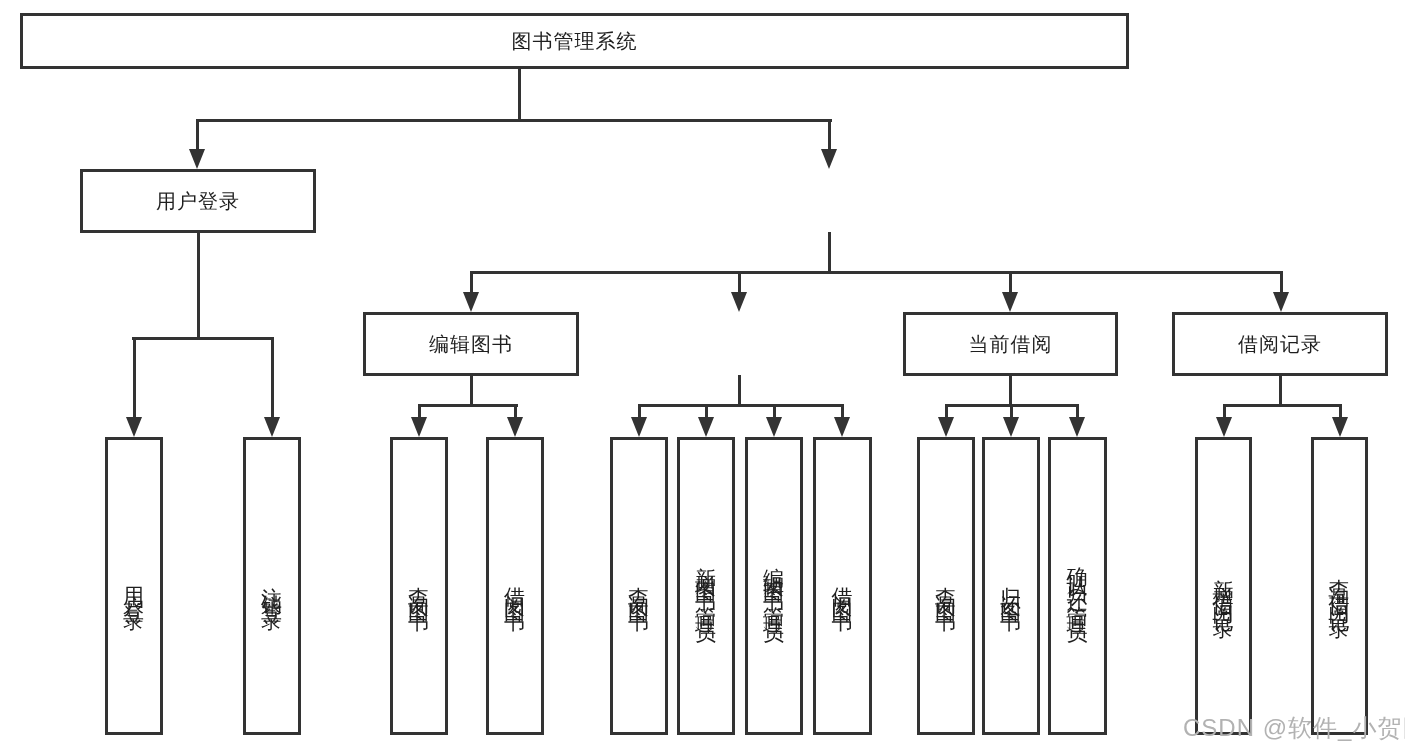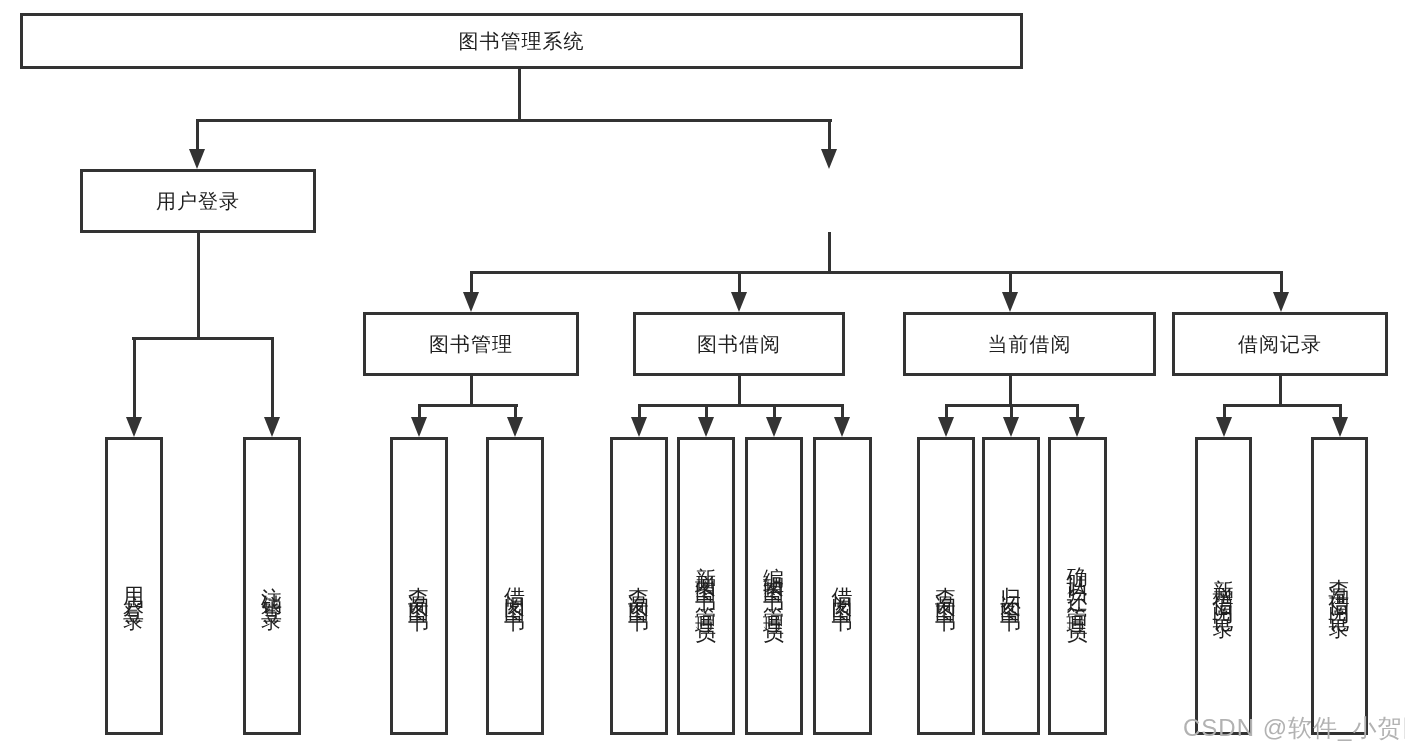--- a/index.html
+++ b/index.html
@@ -46,21 +46,21 @@
     letter-spacing: 1px;
     white-space: nowrap;
     z-index: 5;
   }
 </style>
 </head>
 <body>
 
 <div class="canvas">
 
-  <div class="node h" style="left:20px; top:13px; width:1003px; height:56px;">
+  <div class="node h" style="left:20px; top:13px; width:1109px; height:56px;">
     <span>图书管理系统</span>
   </div>
 
   <div class="vline" style="left:518px; top:69px; height:52px;"></div>
   <div class="hline" style="left:196px; top:119px; width:636px;"></div>
   <div class="vline" style="left:196px; top:119px; height:32px;"></div>
   <div class="arr" style="left:189px; top:149px;"></div>
   <div class="vline" style="left:828px; top:119px; height:32px;"></div>
   <div class="arr" style="left:821px; top:149px;"></div>
 
@@ -80,26 +80,23 @@
   <div class="vline" style="left:470px; top:271px; height:24px;"></div>
   <div class="arr" style="left:463px; top:292px;"></div>
   <div class="vline" style="left:738px; top:271px; height:24px;"></div>
   <div class="arr" style="left:731px; top:292px;"></div>
   <div class="vline" style="left:1009px; top:271px; height:24px;"></div>
   <div class="arr" style="left:1002px; top:292px;"></div>
   <div class="vline" style="left:1280px; top:271px; height:24px;"></div>
   <div class="arr" style="left:1273px; top:292px;"></div>
 
   <div class="node h" style="left:363px; top:312px; width:216px; height:64px;">
-    <span>图书管理</span>
+    <span>编辑图书</span>
   </div>
-  <div class="node h" style="left:633px; top:312px; width:212px; height:64px;">
-    <span>图书借阅</span>
-  </div>
-  <div class="node h" style="left:903px; top:312px; width:253px; height:64px;">
+  <div class="node h" style="left:903px; top:312px; width:215px; height:64px;">
     <span>当前借阅</span>
   </div>
   <div class="node h" style="left:1172px; top:312px; width:216px; height:64px;">
     <span>借阅记录</span>
   </div>
 
   <div class="vline" style="left:470px; top:375px; height:32px;"></div>
   <div class="hline" style="left:418px; top:404px; width:100px;"></div>
   <div class="vline" style="left:418px; top:404px; height:17px;"></div>
   <div class="arr" style="left:411px; top:417px;"></div>

